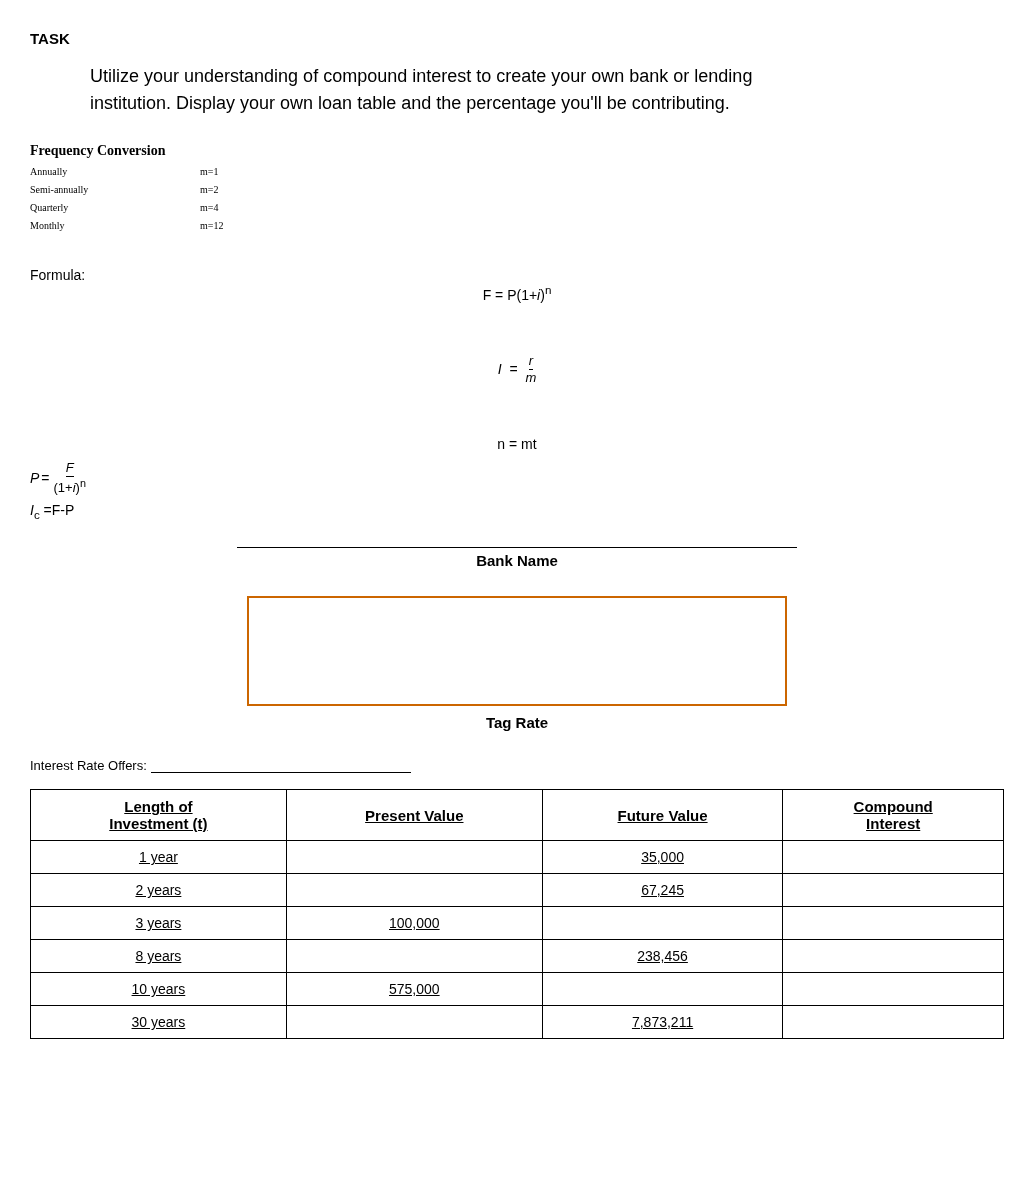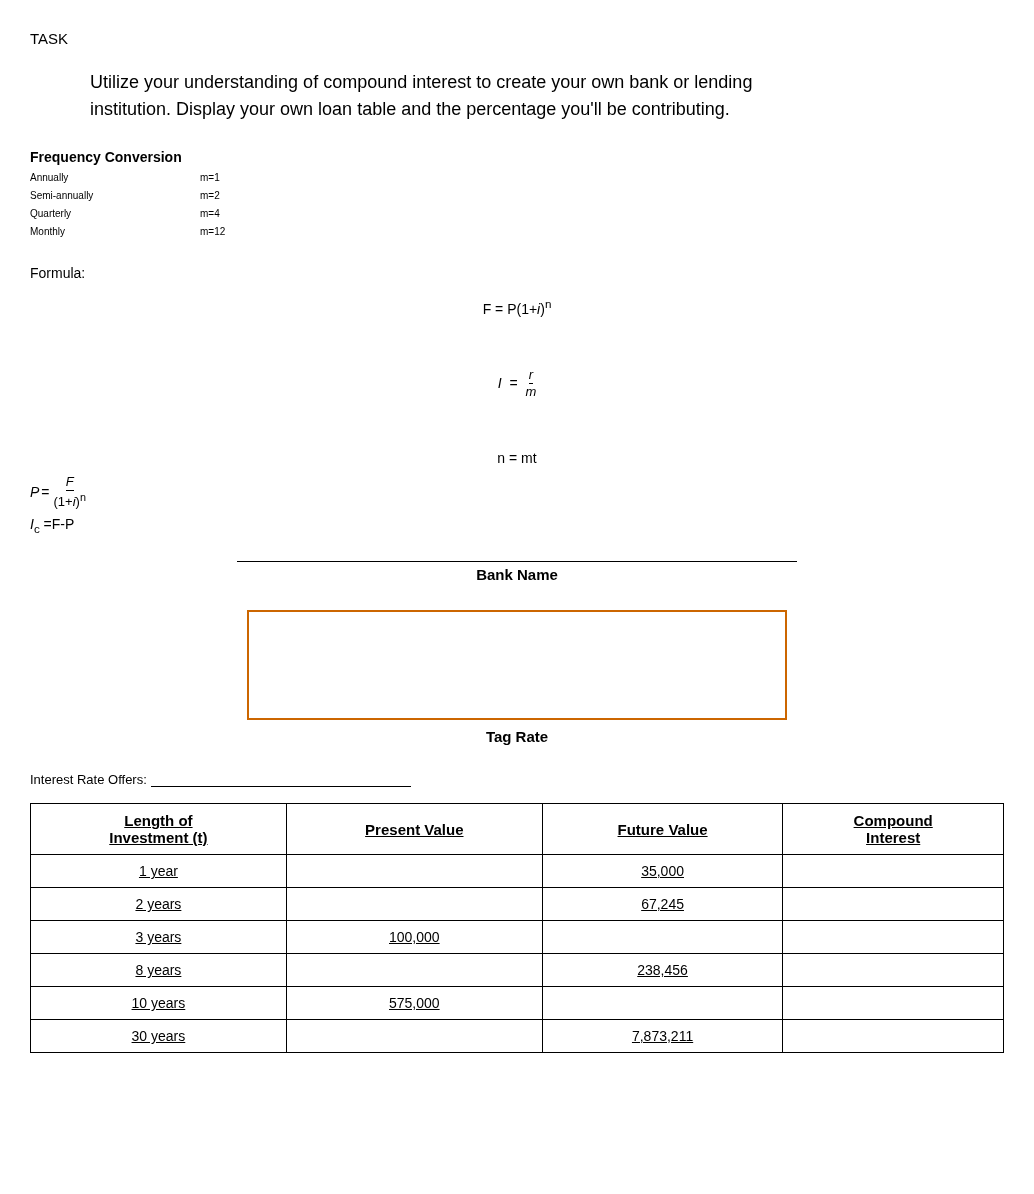--- a/index.html
+++ b/index.html
@@ -7,34 +7,35 @@
       font-family: Arial, sans-serif;
       font-size: 14px;
       background: #fff;
       color: #000;
       width: 1034px;
       min-height: 1194px;
       padding: 30px 30px 30px 30px;
     }
 
     .task-heading {
-      font-weight: normal;
+      font-weight: bold;
       font-size: 15px;
-      margin-bottom: 22px;
+      margin-bottom: 16px;
     }
 
     .task-description {
       margin-left: 60px;
       line-height: 1.5;
       margin-bottom: 26px;
       font-size: 18px;
     }
 
     .frequency-section {
-      margin-bottom: 24px;
+      margin-bottom: 32px;
+      font-family: Liberation Serif, serif;
     }
 
     .freq-title {
       font-weight: bold;
       font-size: 14px;
       margin-bottom: 4px;
     }
 
     .freq-row {
       display: flex;
@@ -45,21 +46,21 @@
 
     .freq-label { min-width: 110px; }
     .freq-value {}
 
     .formula-section {
       margin-bottom: 24px;
     }
 
     .formula-label {
       font-size: 14px;
-      margin-bottom: 16px;
+      margin-bottom: 0;
     }
 
     .formula-line1 {
       display: flex;
       align-items: center;
       gap: 50px;
       margin-bottom: 8px;
       font-size: 14px;
       flex-direction: column;
     }

